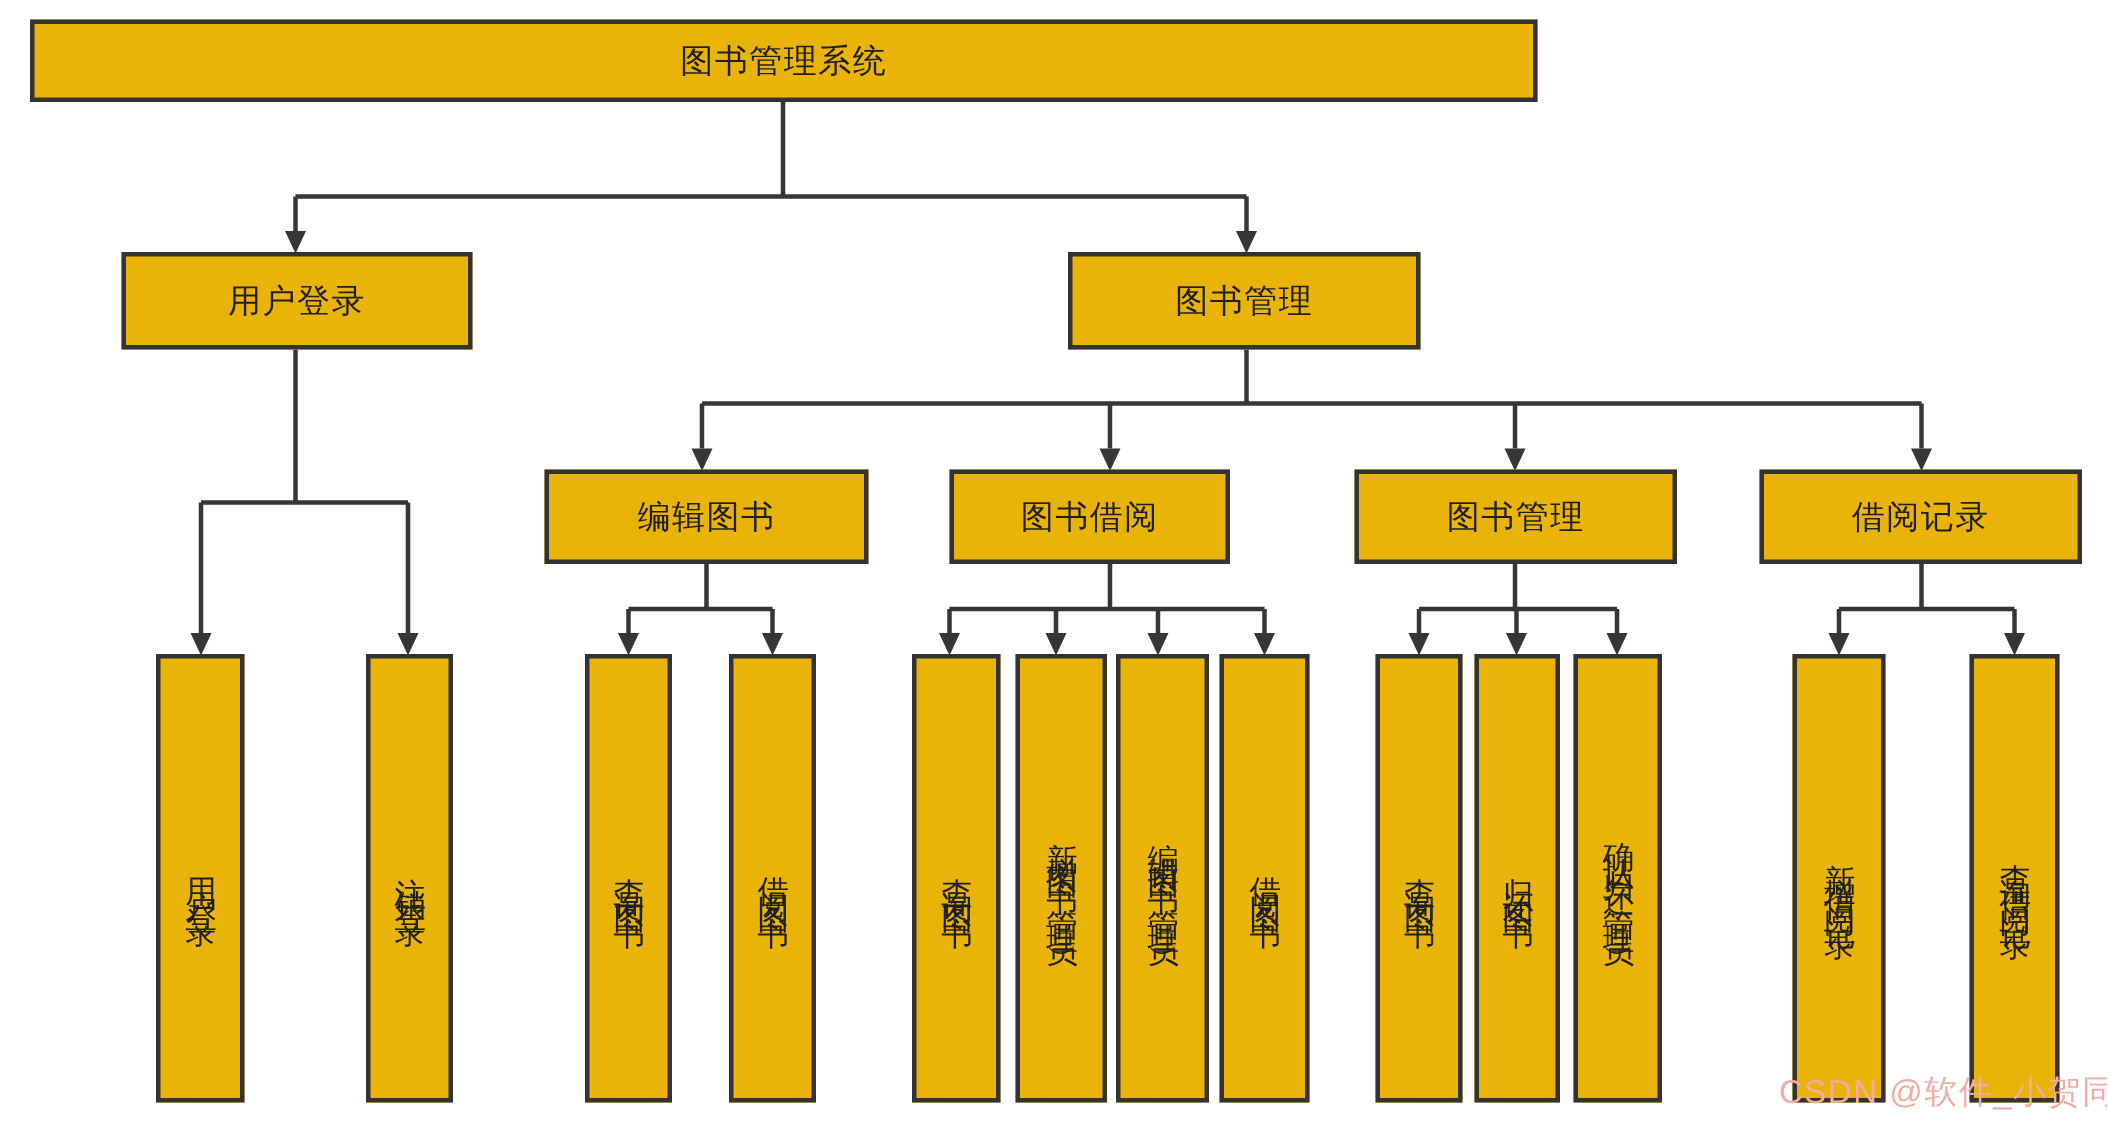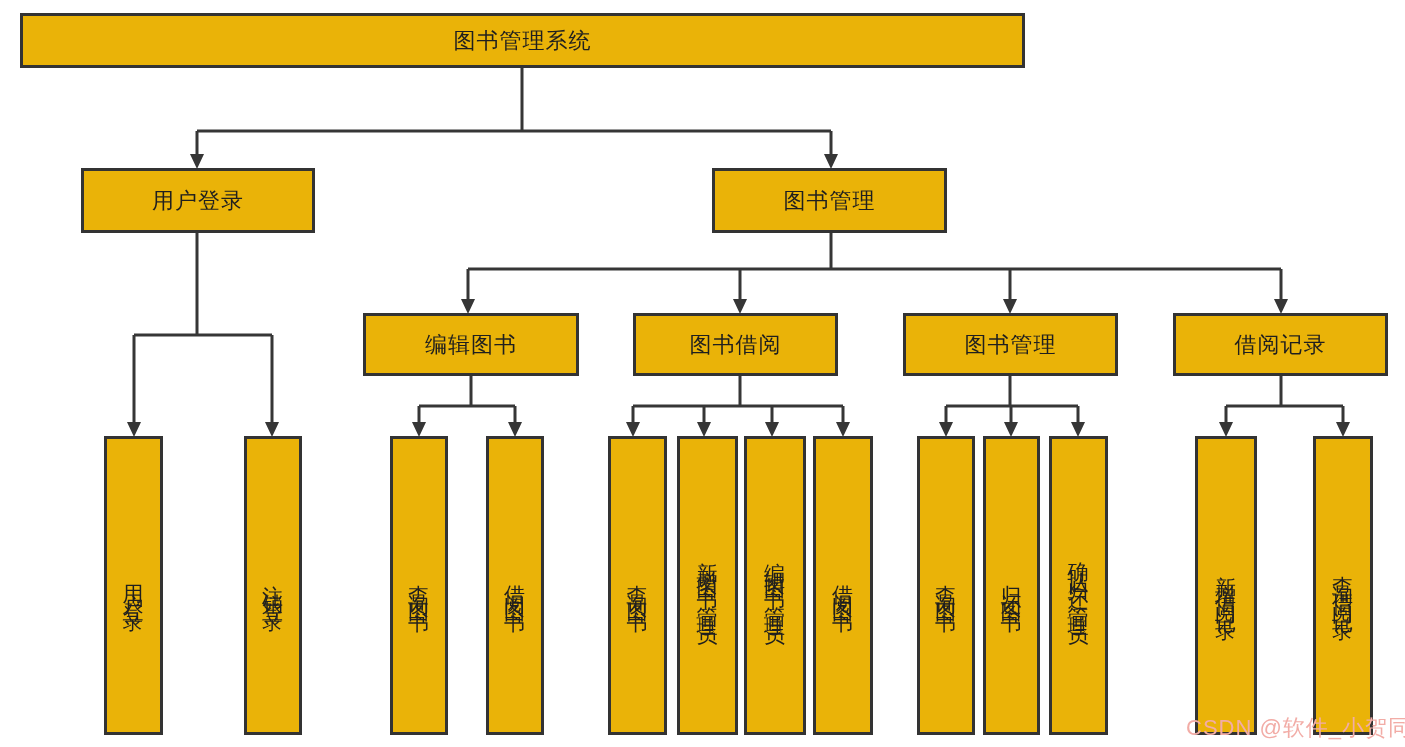--- a/index.html
+++ b/index.html
@@ -107,21 +107,21 @@
   <div class="box hbox" style="left:81px;top:168px;width:234px;height:65px">
     <span>用户登录</span>
   </div>
   <div class="box hbox" style="left:712px;top:168px;width:235px;height:65px">
     <span>图书管理</span>
   </div>
 
   <div class="box hbox" style="left:363px;top:313px;width:216px;height:63px">
     <span>编辑图书</span>
   </div>
-  <div class="box hbox" style="left:633px;top:313px;width:205px;height:63px">
+  <div class="box hbox" style="left:633px;top:313px;width:187px;height:63px">
     <span>图书借阅</span>
   </div>
   <div class="box hbox" style="left:903px;top:313px;width:215px;height:63px">
     <span>图书管理</span>
   </div>
   <div class="box hbox" style="left:1173px;top:313px;width:215px;height:63px">
     <span>借阅记录</span>
   </div>
 
   <div class="box leaf" style="left:104px;top:436px;width:59px;height:299px">

